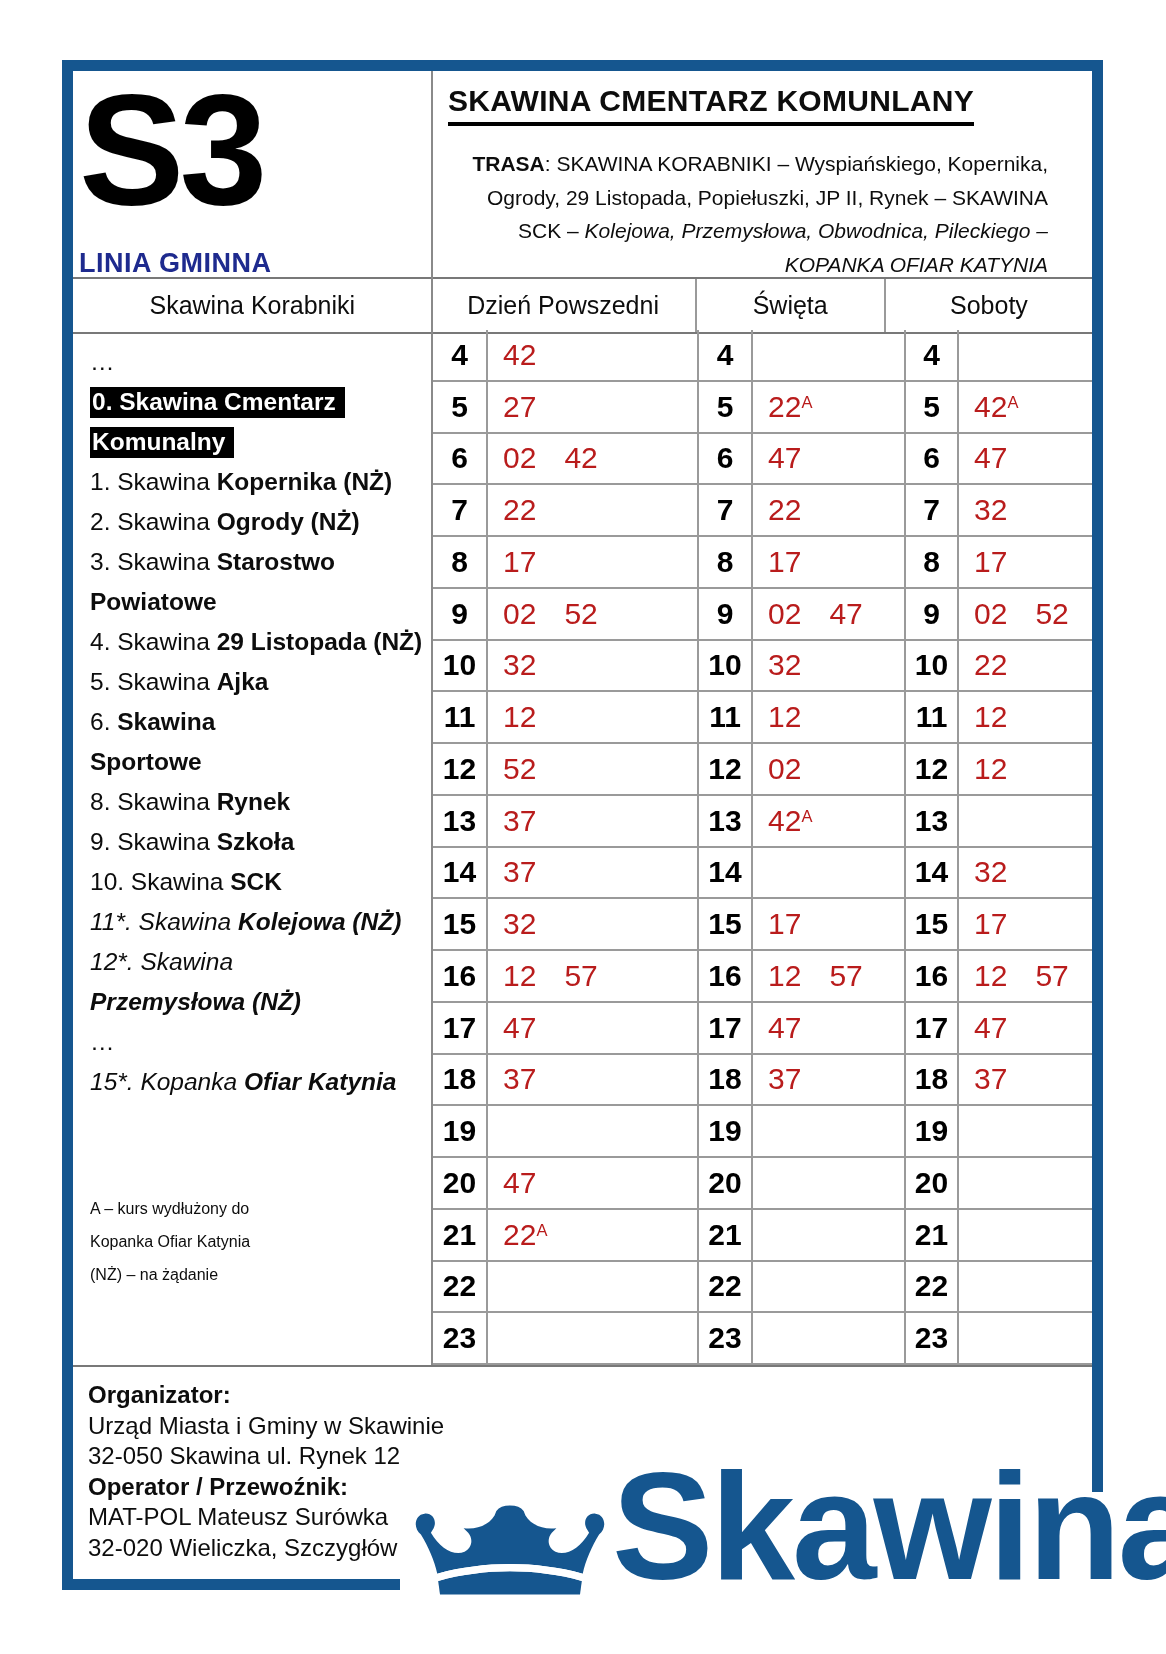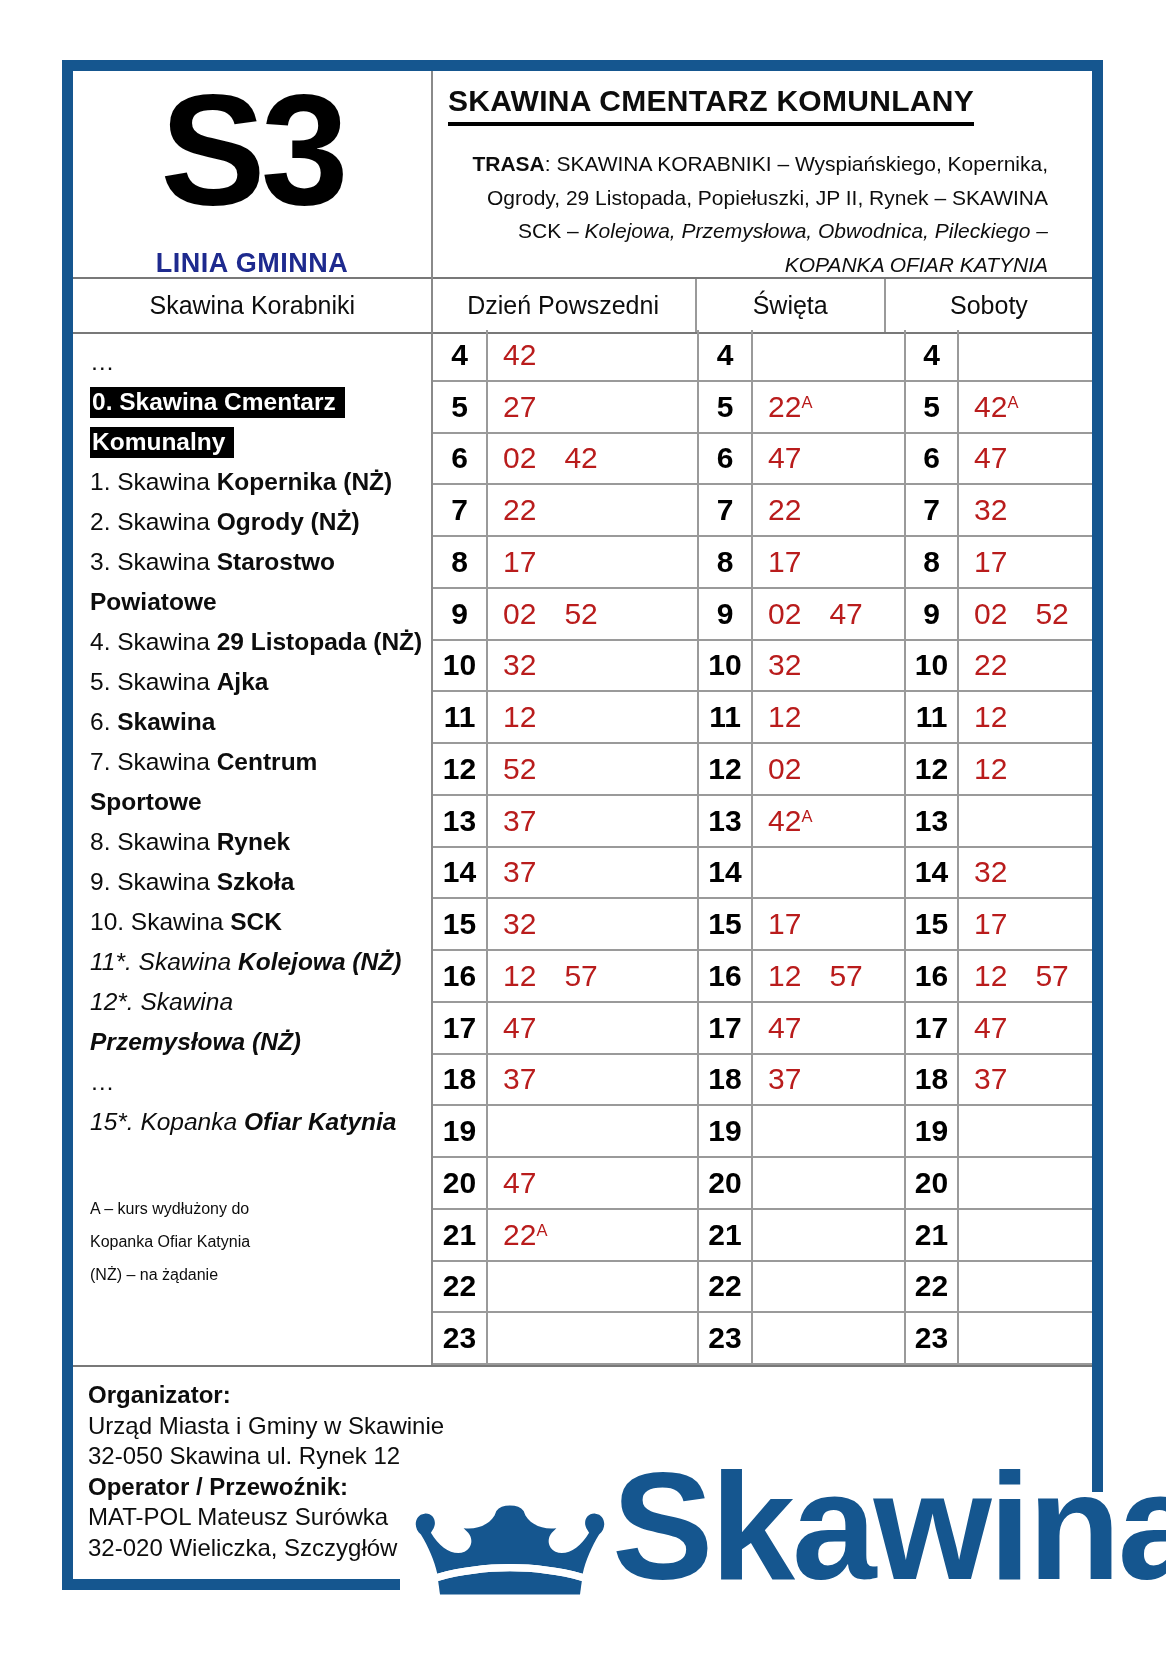--- a/index.html
+++ b/index.html
@@ -5,21 +5,21 @@
   html,body{margin:0;padding:0;background:#fff;}
   #page{position:relative;width:1166px;height:1654px;background:#fff;overflow:hidden;
         font-family:"Liberation Sans","DejaVu Sans",sans-serif;color:#0d0d0d;}
   .abs{position:absolute;}
 
   
   #frame{left:62px;top:60px;width:1041px;height:1530px;border:11px solid #15568f;box-sizing:border-box;}
 
   
   #vline-header{left:431px;top:71px;width:2px;height:206px;background:#8a8a8a;}
-  #s3-block{left:73px;top:71px;width:358px;height:206px;display:flex;flex-direction:column;align-items:center;justify-content:center;}
+  #s3-block{left:79px;top:71px;width:358px;height:206px;display:flex;flex-direction:column;align-items:flex-start;justify-content:center;}
   #s3-number{font-size:158px;font-weight:bold;line-height:1.02;letter-spacing:-5px;color:#000;}
   #linia-label{font-size:27px;font-weight:bold;color:#1e2a8e;margin-top:17px;letter-spacing:0.5px;}
   #title-block{left:448px;top:84px;width:600px;}
   #doc-title{font-size:30px;font-weight:bold;display:inline-block;border-bottom:4px solid #000;padding-bottom:4px;letter-spacing:0.3px;}
   #route-text{margin-top:21px;font-size:21px;line-height:33.5px;text-align:right;}
   #route-text .lbl{font-weight:bold;}
   #route-text .ital{font-style:italic;}
 
   
   #band{left:73px;top:277px;width:1019px;height:53px;border-top:2px solid #787878;border-bottom:2px solid #787878;
@@ -92,21 +92,20 @@
       <div class="stop-line"><span>…</span></div>
       <div class="stop-line"><span class="hlbg"><span>0. Skawina </span><b>Cmentarz</b></span></div>
       <div class="stop-line"><span class="hlbg"><b>Komunalny</b></span></div>
       <div class="stop-line"><span>1. Skawina </span><b>Kopernika (NŻ)</b></div>
       <div class="stop-line"><span>2. Skawina </span><b>Ogrody (NŻ)</b></div>
       <div class="stop-line"><span>3. Skawina </span><b>Starostwo</b></div>
       <div class="stop-line"><b>Powiatowe</b></div>
       <div class="stop-line"><span>4. Skawina </span><b>29 Listopada (NŻ)</b></div>
       <div class="stop-line"><span>5. Skawina </span><b>Ajka</b></div>
       <div class="stop-line"><span>6. </span><b>Skawina</b></div>
-      <div class="stop-line"><span>7. Skawina </span><b>Centrum</b></div>
       <div class="stop-line"><b>Sportowe</b></div>
       <div class="stop-line"><span>8. Skawina </span><b>Rynek</b></div>
       <div class="stop-line"><span>9. Skawina </span><b>Szkoła</b></div>
       <div class="stop-line"><span>10. Skawina </span><b>SCK</b></div>
       <div class="stop-line it"><span>11*. Skawina </span><b>Kolejowa (NŻ)</b></div>
       <div class="stop-line it"><span>12*. Skawina </span></div>
       <div class="stop-line it"><b>Przemysłowa (NŻ)</b></div>
       <div class="stop-line"><span>…</span></div>
       <div class="stop-line it"><span>15*. Kopanka </span><b>Ofiar Katynia</b></div>
     </div>

